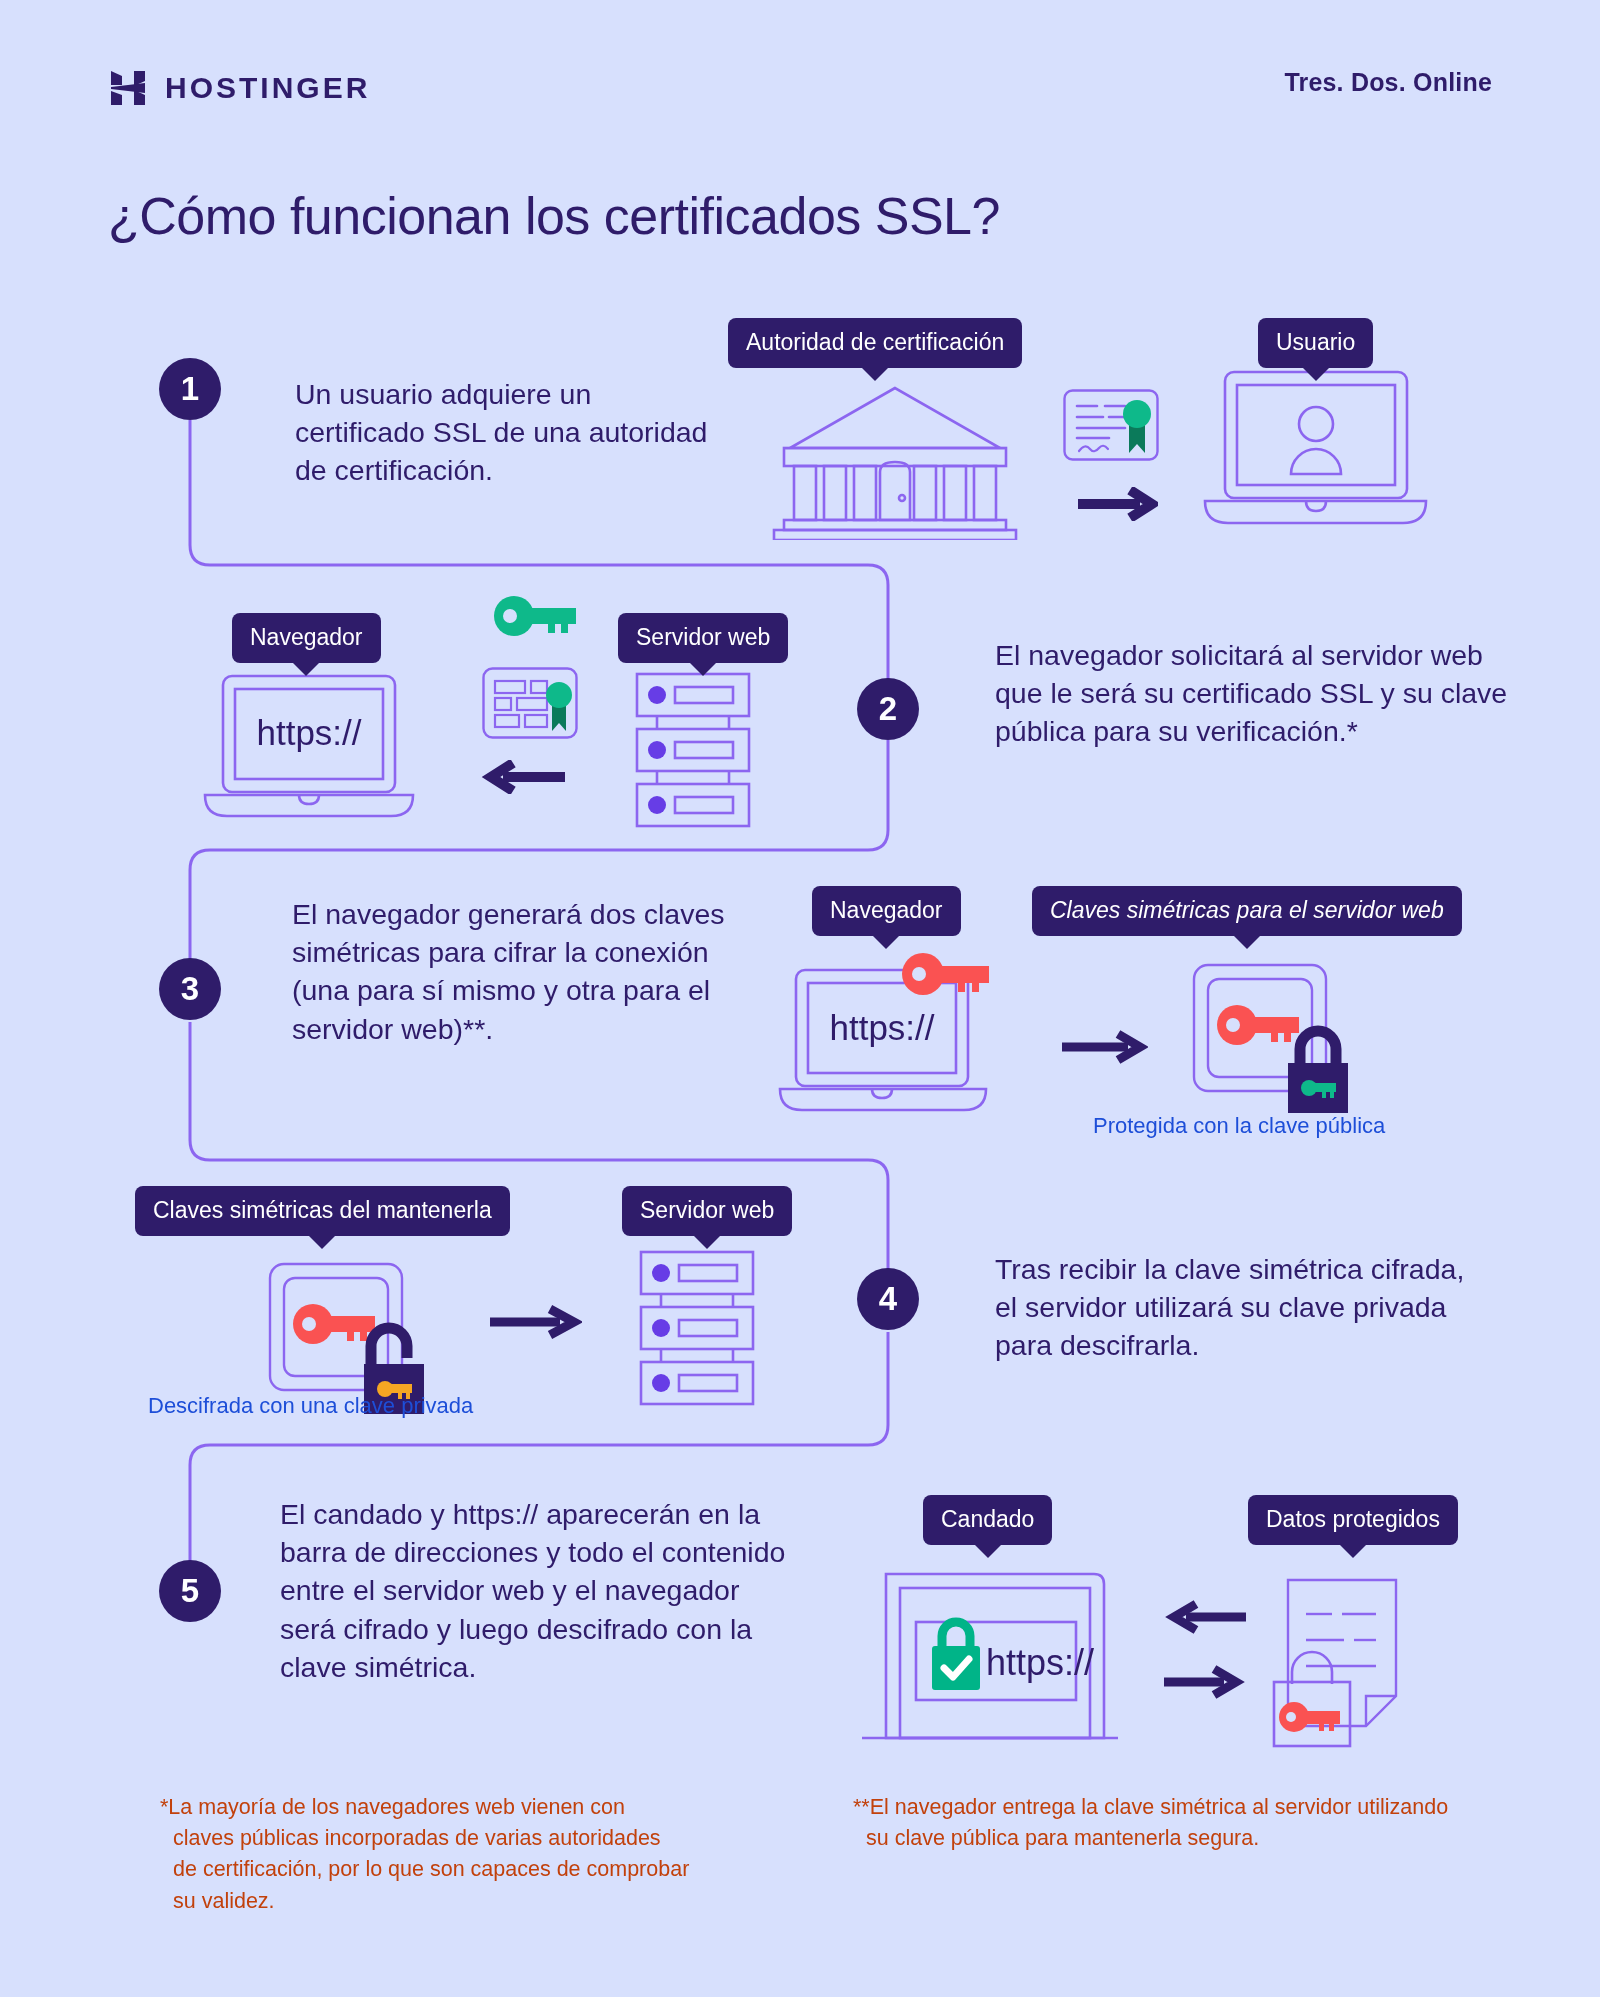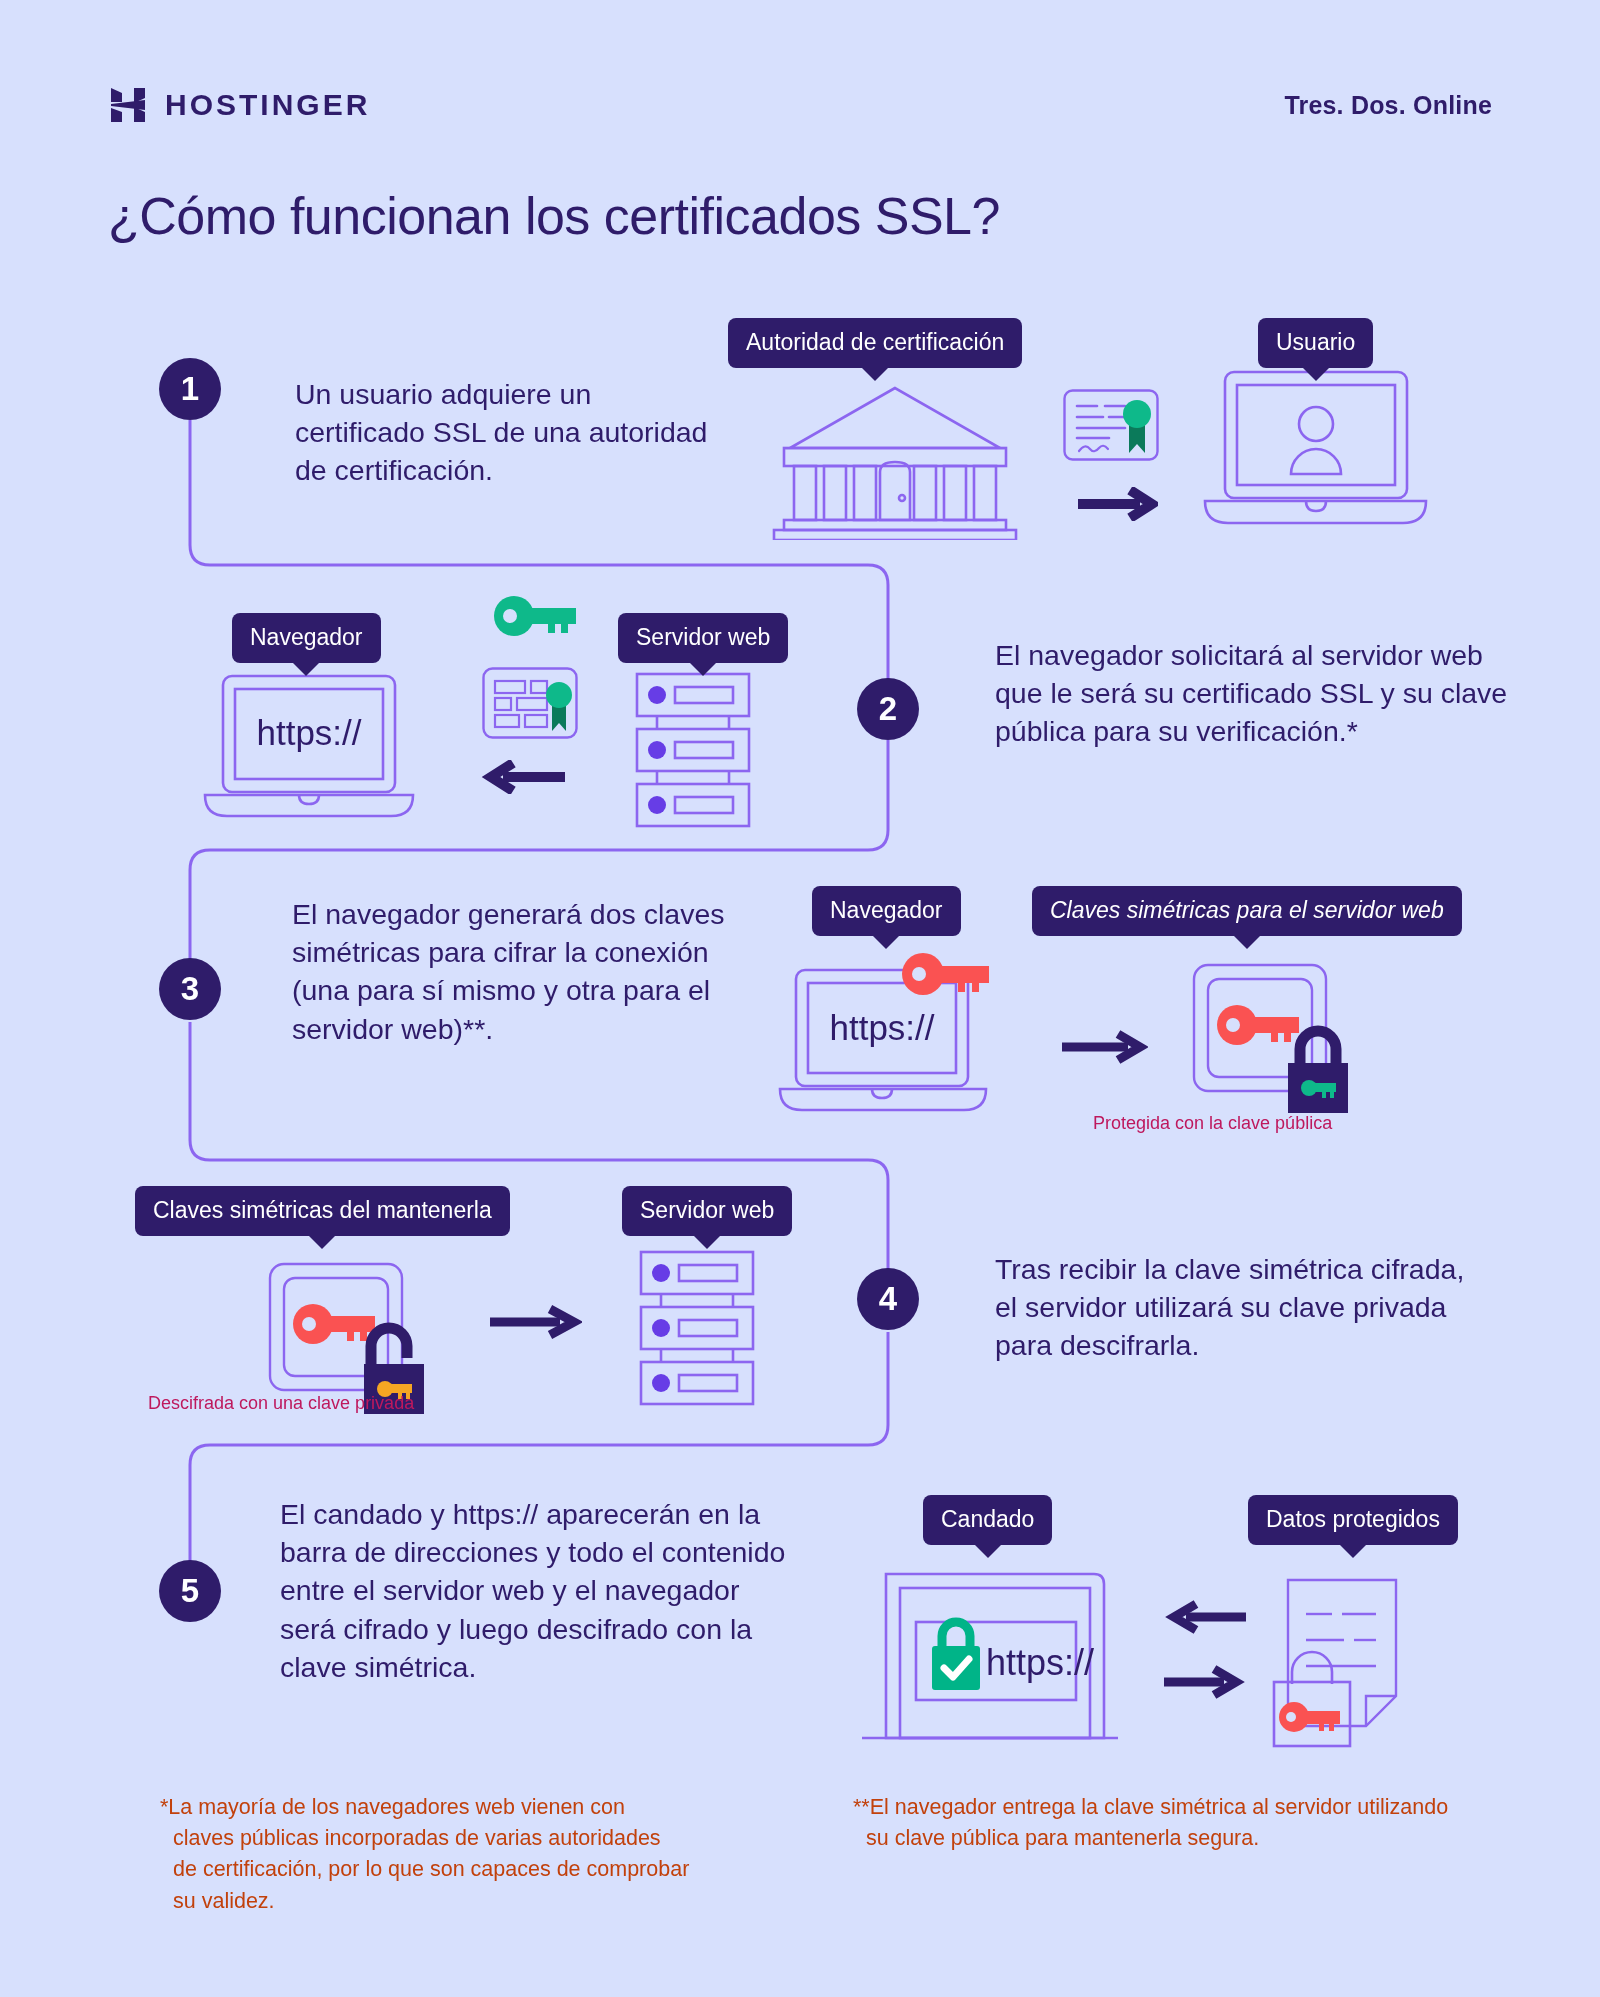--- a/index.html
+++ b/index.html
@@ -11,22 +11,22 @@
     overflow: hidden;
   }
   .page {
     position: relative;
     width: 1600px; height: 1997px;
     background: #d7e0fd;
   }
 
   
   .header {
-    position: absolute; top: 85px; left: 108px; right: 108px;
-    display: flex; align-items: center; justify-content: space-between;
+    position: absolute; top: 68px; left: 108px; right: 108px;
+    display: flex; justify-content: space-between;
   }
   .brand { display: flex; align-items: center; gap: 17px; }
   .brand-logo { width: 40px; height: 40px; display: block; }
   .brand-name {
     font-size: 30px; font-weight: bold; letter-spacing: 3.0px;
     color: #2f1c6a;
   }
   .tagline { font-size: 25px; color: #2f1c6a; letter-spacing: .2px; font-weight: bold; }
 
   
@@ -70,21 +70,21 @@
     bottom: -13px; left: 50%; transform: translateX(-50%);
     width: 0; height: 0;
     border-left: 14px solid transparent;
     border-right: 14px solid transparent;
     border-top: 14px solid #2f1c6a;
   }
 
   
   .caption {
     position: absolute;
-    font-size: 18px; color: #be185d; white-space: nowrap;
+    font-size: 22px; color: #1d4ed8; white-space: nowrap;
   }
 
   
   .art { position: absolute; }
 
   
   .footnote {
     position: absolute;
     font-size: 21.5px; line-height: 1.45; color: #c2410c;
   }

